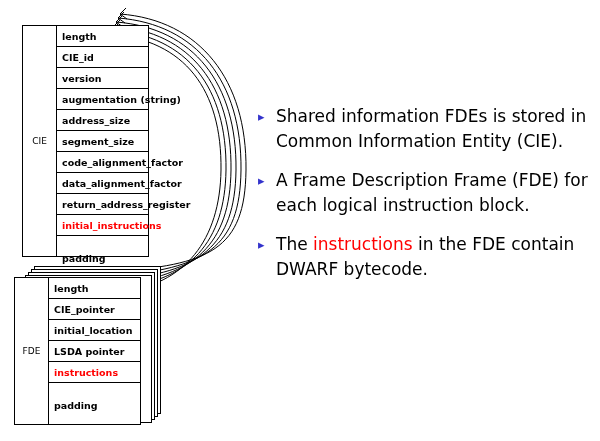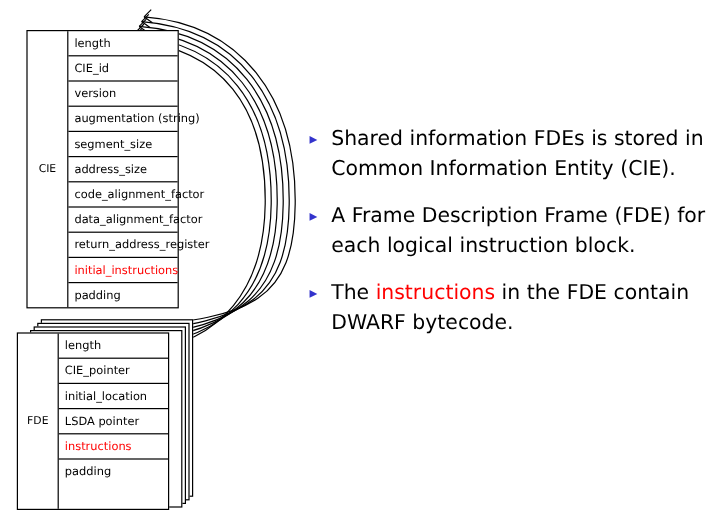--- a/index.html
+++ b/index.html
@@ -53,35 +53,37 @@
     font-size: 9px;
     color: #000000;
   }
 
   .fields {
     position: absolute;
     left: 34px;
     top: 0;
     right: 0;
     bottom: 0;
+    font-weight: bold;
   }
 
   .field {
     height: 21px;
     border-bottom: 1px solid #000000;
     box-sizing: border-box;
     display: flex;
     align-items: center;
     padding-left: 5px;
     font-size: 9.5px;
     color: #000000;
     white-space: nowrap;
   }
   .field:last-child {
     border-bottom: none;
+    margin-top: 12px;
   }
   .field.highlight {
     color: #ff0000;
   }
 
   
   #bullets {
     position: absolute;
     left: 258px;
     top: 104px;
@@ -144,22 +146,22 @@
     </g>
   </svg>
 
   <div class="struct" style="left:22px; top:25px; width:127px; height:232px;">
     <div class="struct-label">CIE</div>
     <div class="fields">
       <div class="field">length</div>
       <div class="field">CIE_id</div>
       <div class="field">version</div>
       <div class="field">augmentation (string)</div>
+      <div class="field">address_size</div>
       <div class="field">segment_size</div>
-      <div class="field">address_size</div>
       <div class="field">code_alignment_factor</div>
       <div class="field">data_alignment_factor</div>
       <div class="field">return_address_register</div>
       <div class="field highlight">initial_instructions</div>
       <div class="field">padding</div>
     </div>
   </div>
 
   <div class="stack-copy" style="left:34px; top:266px; width:127px; height:148px;"></div>
   <div class="stack-copy" style="left:31px; top:269px; width:127px; height:148px;"></div>

